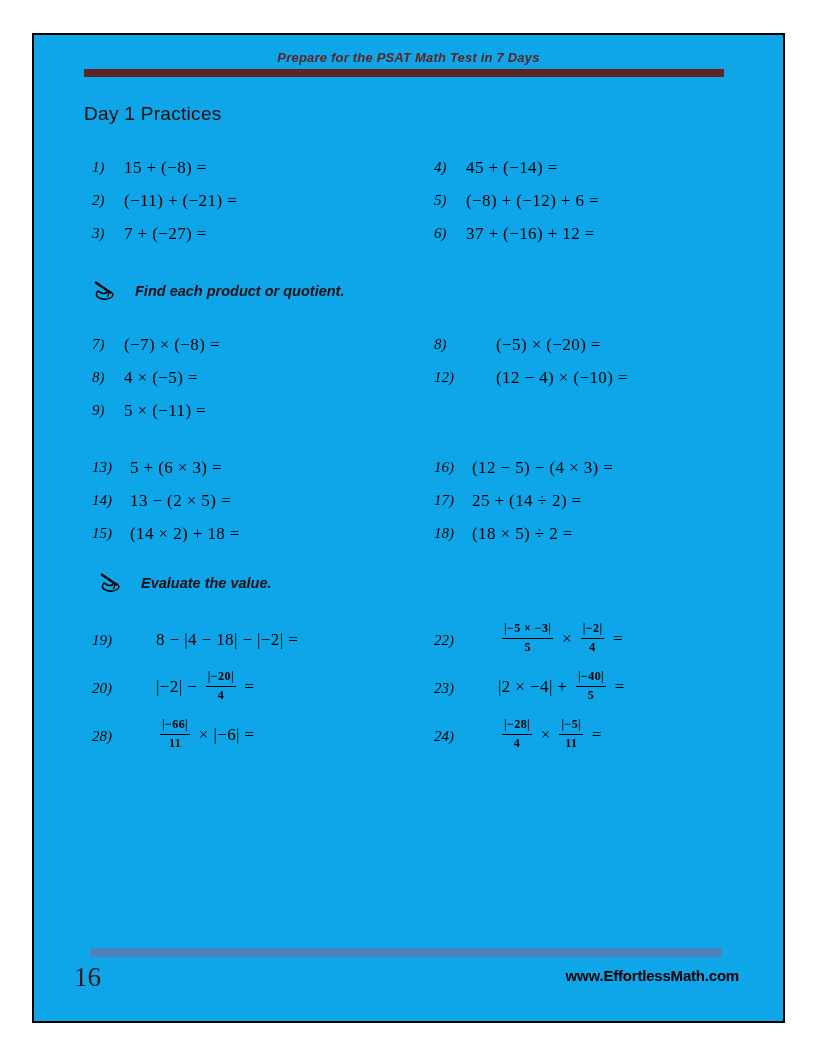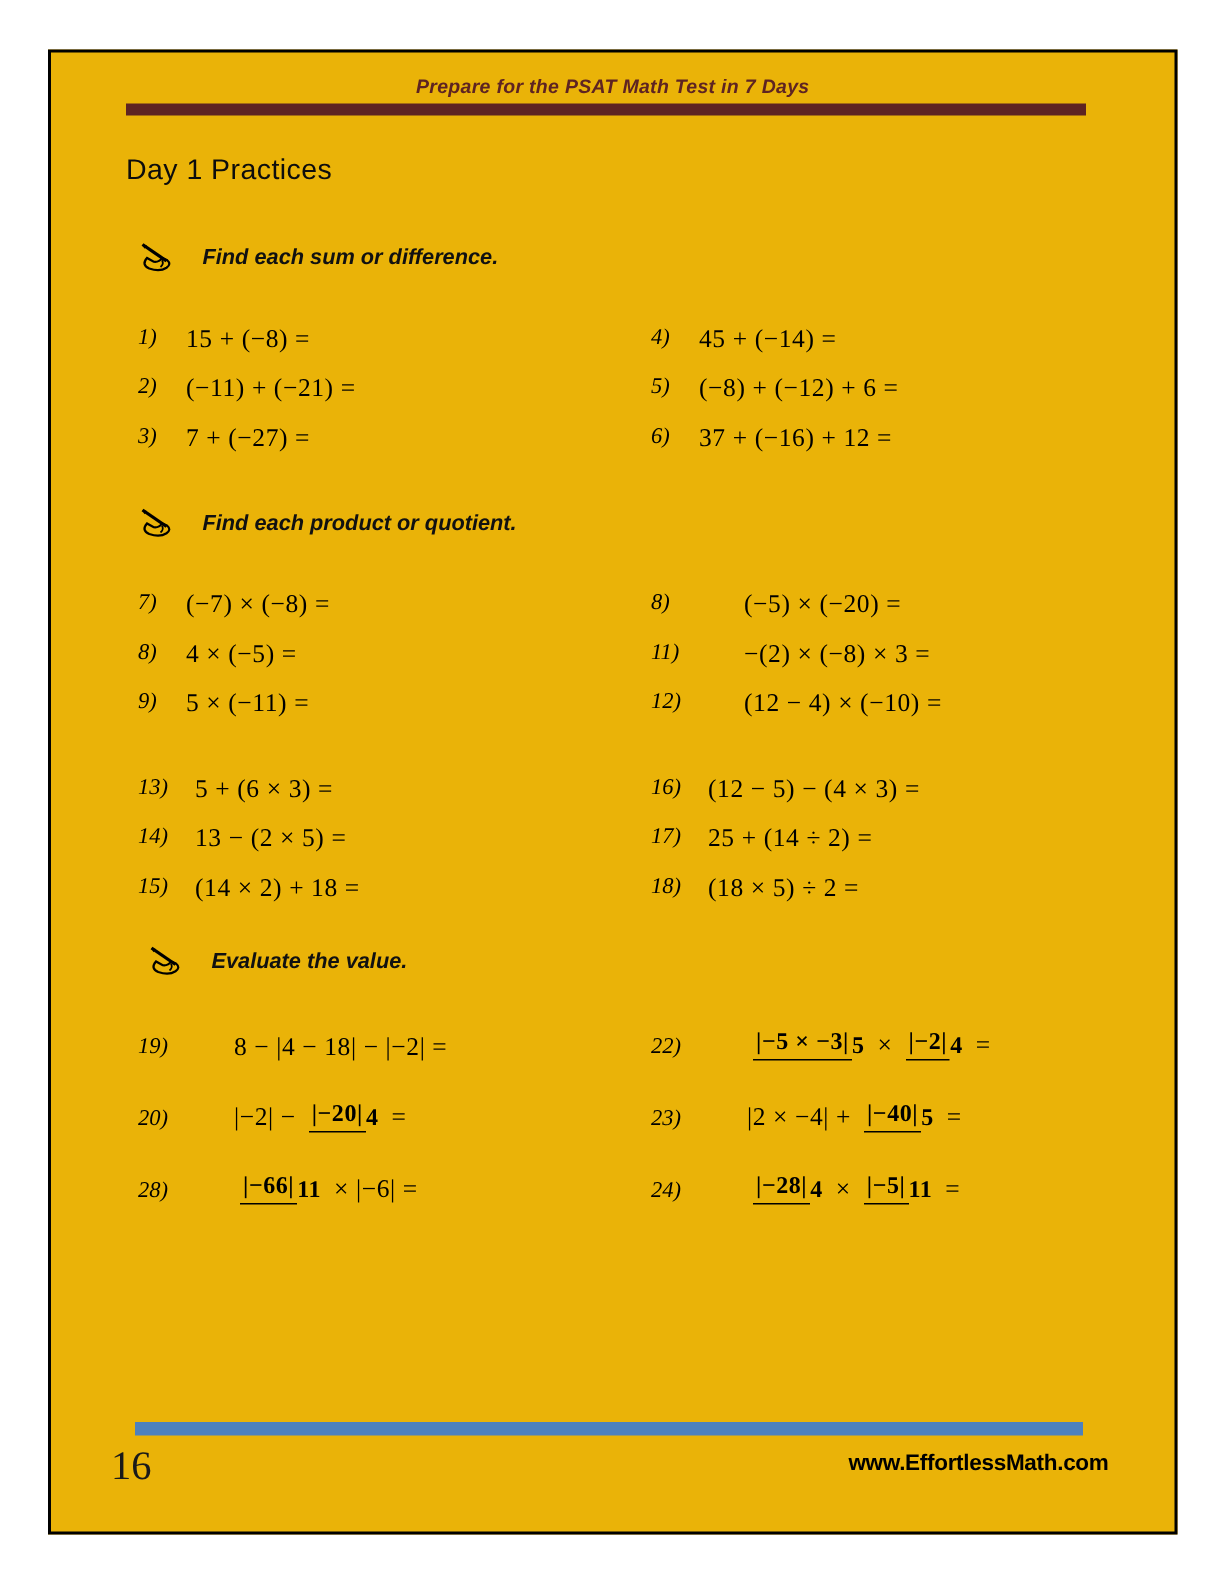--- a/index.html
+++ b/index.html
@@ -4,21 +4,21 @@
 <style>
   html,body { margin:0; padding:0; }
   body {
     width:816px; height:1056px; background:#ffffff; position:relative;
     font-family:"Liberation Sans", sans-serif; color:#000;
     overflow:hidden;
   }
   .page {
     position:absolute; left:32px; top:33px;
     width:753px; height:990px; box-sizing:border-box;
-    border:2px solid #000; background:#eab308;
+    border:2px solid #000; background:#0ea5e9;
   }
   .running-head {
     padding-top:15px; text-align:center;
     font-style:italic; font-weight:bold; font-size:13px;
     color:#5e2422; letter-spacing:0.2px;
   }
   .maroon-rule {
     margin:4px 0 0 50px; width:640px; height:8px; background:#5e2422;
   }
   .page-title {
@@ -45,23 +45,23 @@
     font-family:"Liberation Serif", serif; font-size:17px;
   }
   .s3 .prob { height:48px;gap:26px; }
   .pnum {
     font-style:italic; font-size:15px; min-width:32px; flex:none;
   }
   .s1 .col.right .pnum { min-width:62px; }
   .s2 .pnum, .s3 .pnum { min-width:38px; }
   .expr { letter-spacing:0.4px; white-space:pre-wrap; }
   .frac {
-    display:inline-flex; flex-direction:row; align-items:center;
+    display:inline-flex; flex-direction:column; align-items:center;
     vertical-align:middle; margin:0 4px; line-height:1.1;
-    font-size:16px; font-weight:bold; transform:translateY(-2px);
+    font-size:12px; font-weight:bold; transform:translateY(-2px);
   }
   .frac .fnum { padding:0 2px 2px 2px; border-bottom:1.6px solid #000; }
   .frac .fden { padding-top:2px; }
   .footer-rule {
     position:absolute; left:56px; bottom:64px;
     width:632px; height:9px; background:#4e81bd;
   }
   .page-number {
     position:absolute; left:40px; bottom:28px;
     font-family:"Liberation Serif", serif; font-size:27px; color:#1a1a1a;
@@ -74,31 +74,20 @@
 </head>
 <body>
 
 <div class="page">
   <div class="running-head">Prepare for the PSAT Math Test in 7 Days</div>
   <div class="maroon-rule"></div>
   <div class="page-title">Day 1 Practices</div>
 
   <div id="sections">
       <div class="section s0">
-        <div class="sec-head">
-          <span class="pen">
-            <svg width="30" height="22" viewBox="0 0 30 22">
-              <path d="M3 2 L19 13" stroke="#000" stroke-width="2.2" fill="none"></path>
-              <path d="M3 2 l3 0.6 -1.8 2.2 z" fill="#000"></path>
-              <path d="M6 11 q-4 4.5 1.5 7 q7 2.5 11.5 -0.5 q3.5 -2.5 0.5 -5 l-3.5 -1.5 q-2 3 -5.5 2.5 z" fill="none" stroke="#000" stroke-width="1.5"></path>
-              <path d="M16 12.5 q1.5 2.5 -1 4.5" fill="none" stroke="#000" stroke-width="1.2"></path>
-            </svg>
-          </span>
-          <span class="instruction">Find each sum or difference.</span>
-        </div>
         <div class="problems">
           <div class="col left">
             <div class="prob">
               <span class="pnum">1)</span>
               <span class="expr">15 + (−8) =</span>
             </div>
             <div class="prob">
               <span class="pnum">2)</span>
               <span class="expr">(−11) + (−21) =</span>
             </div>
@@ -149,24 +138,20 @@
               <span class="pnum">9)</span>
               <span class="expr">5 × (−11) =</span>
             </div>
           </div>
           <div class="col right">
             <div class="prob">
               <span class="pnum">8)</span>
               <span class="expr">(−5) × (−20) =</span>
             </div>
             <div class="prob">
-              <span class="pnum">11)</span>
-              <span class="expr">−(2) × (−8) × 3 =</span>
-            </div>
-            <div class="prob">
               <span class="pnum">12)</span>
               <span class="expr">(12 − 4) × (−10) =</span>
             </div>
           </div>
         </div>
       </div>
       <div class="section s2">
         <div class="problems">
           <div class="col left">
             <div class="prob">

